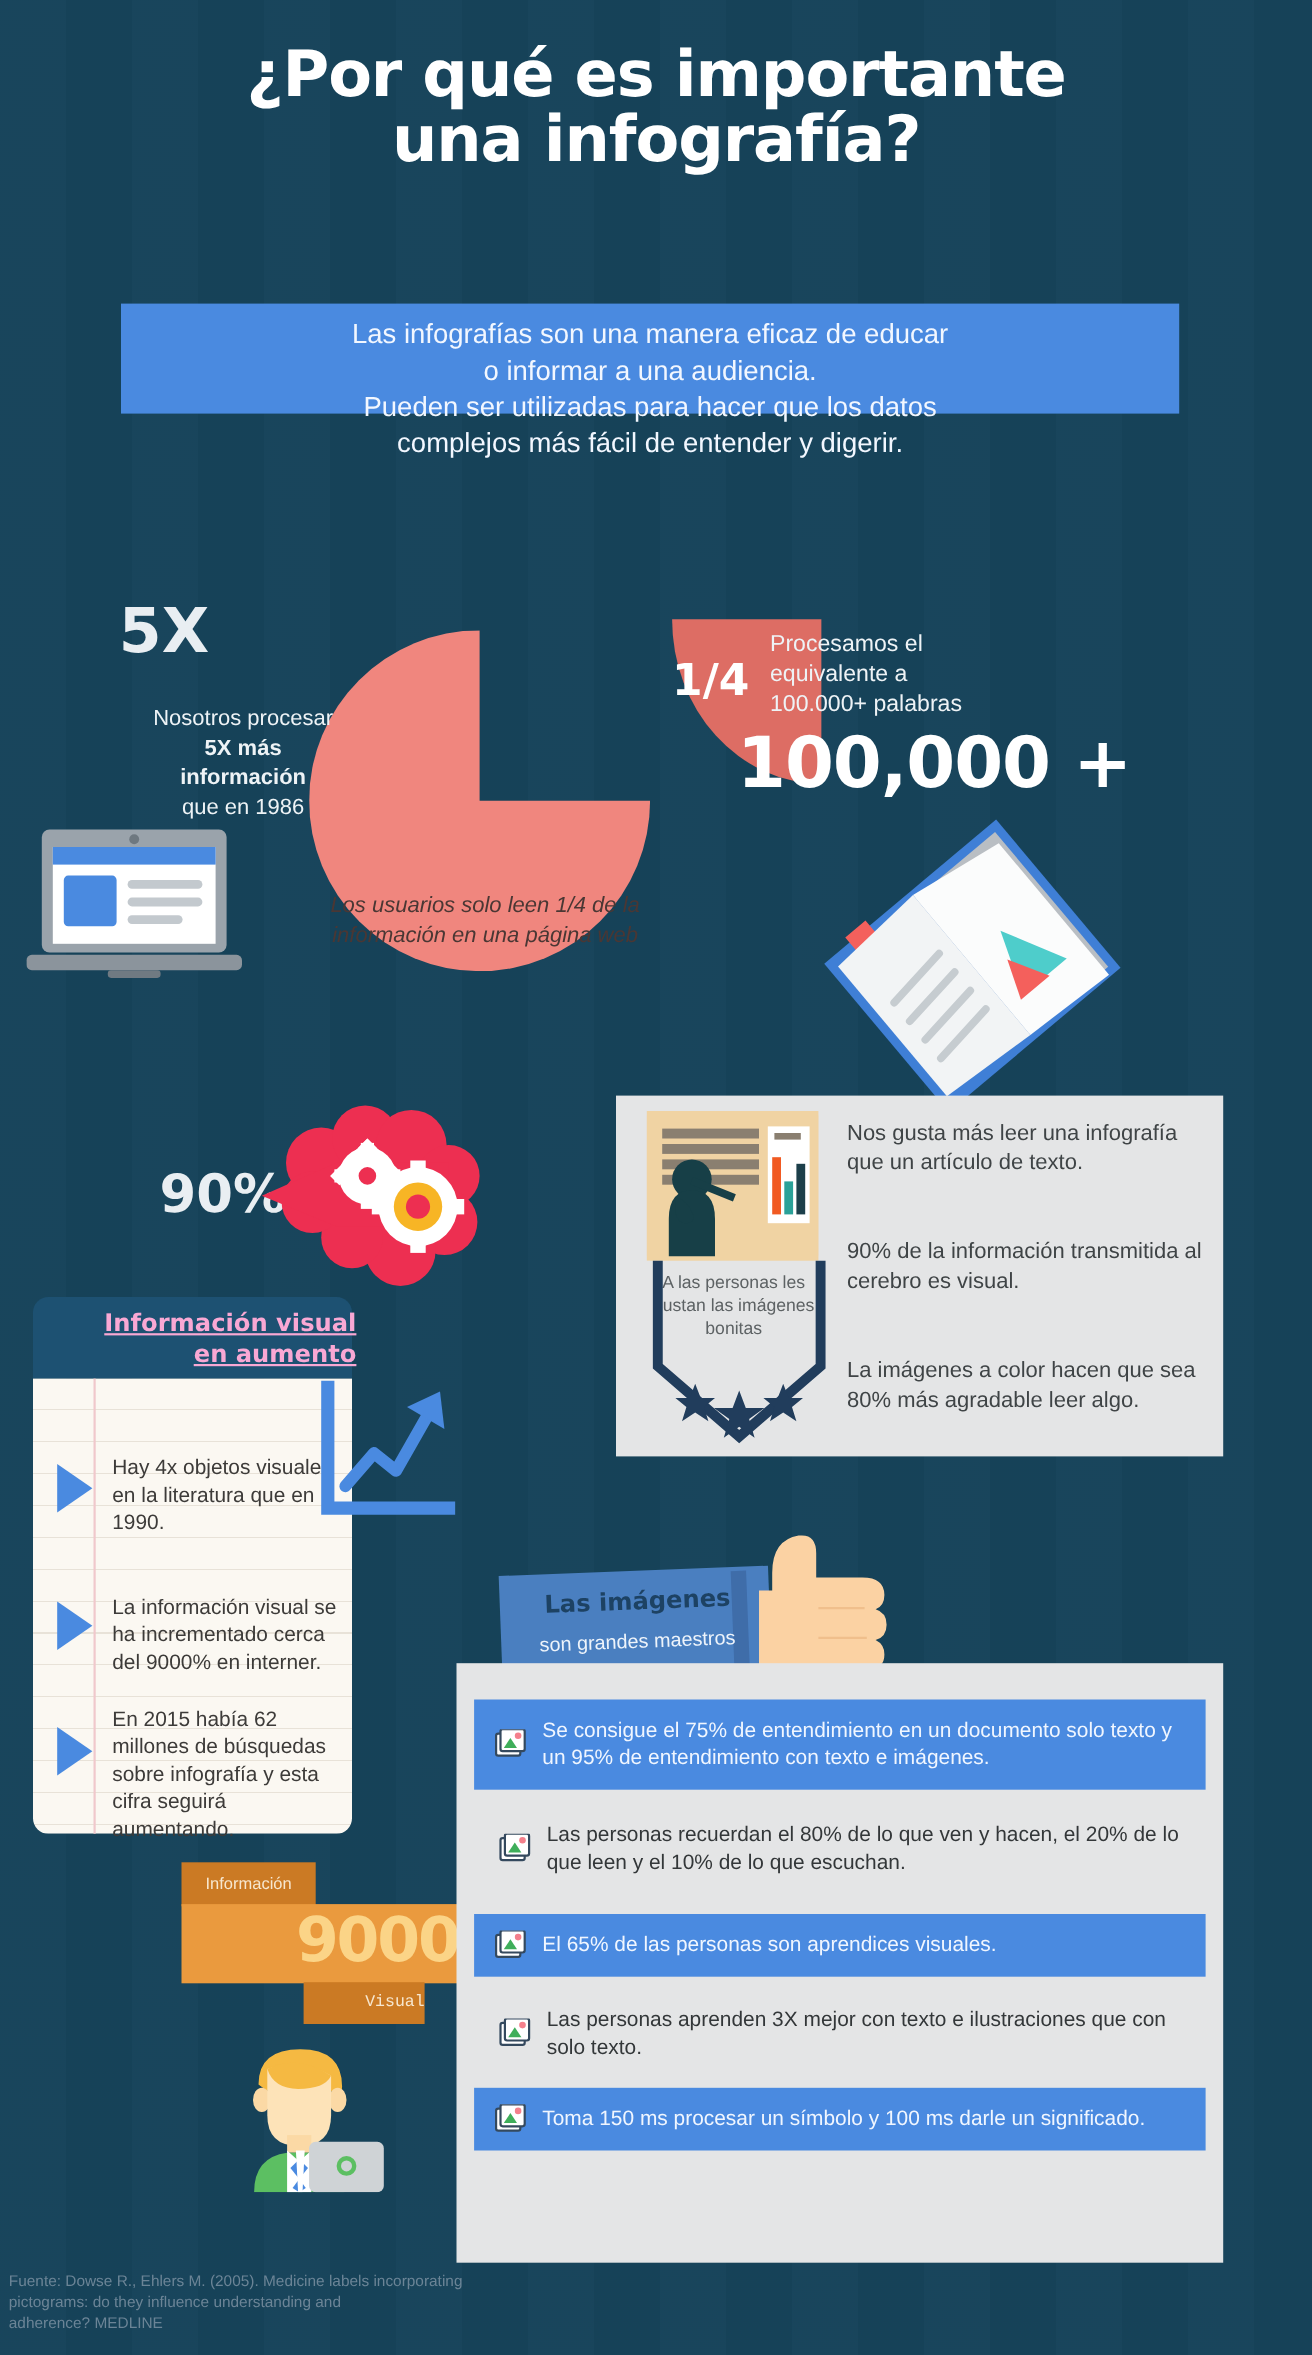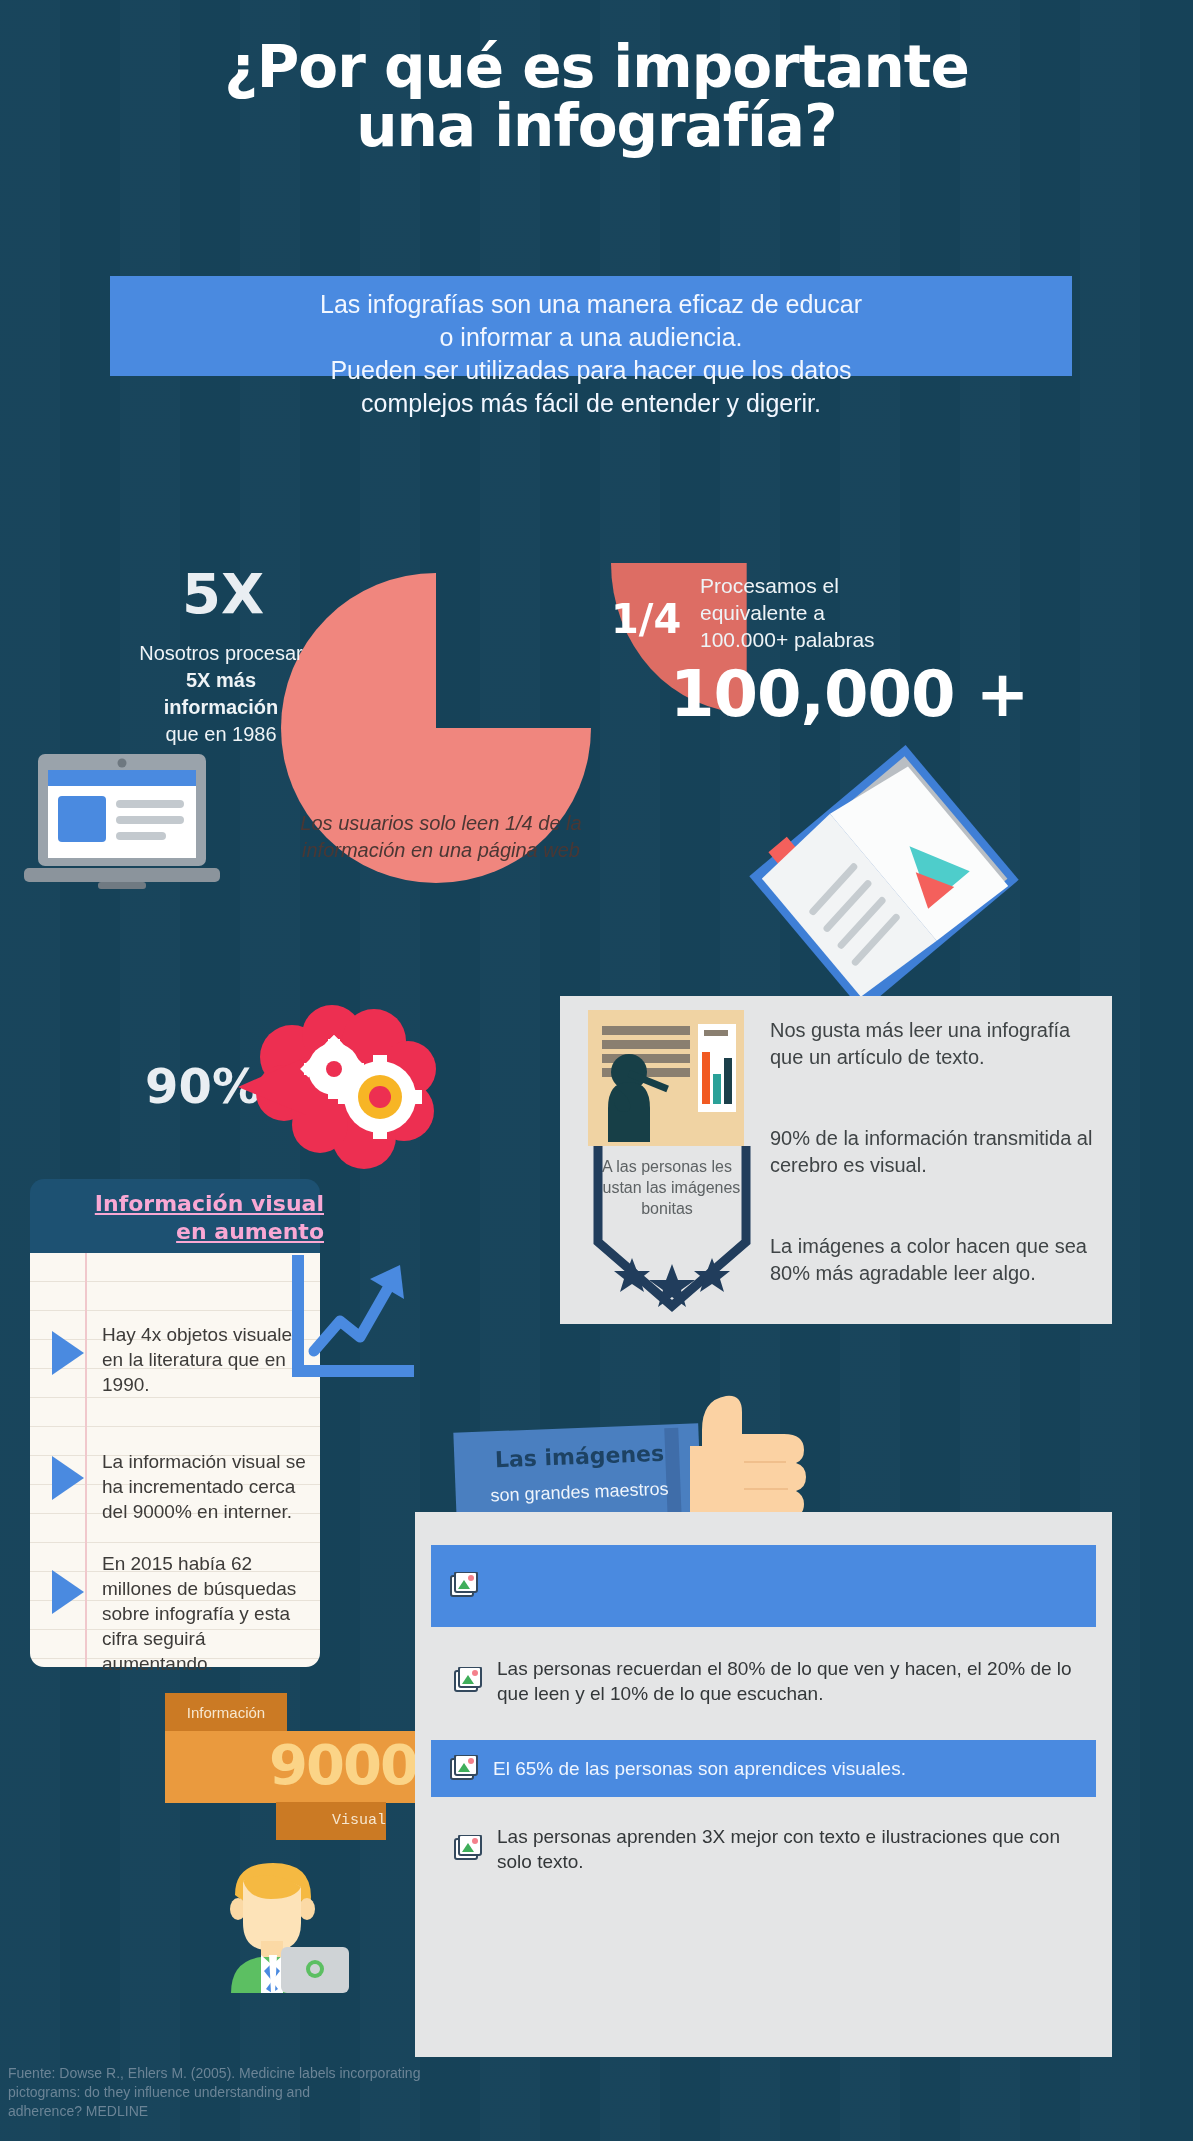--- a/index.html
+++ b/index.html
@@ -52,23 +52,23 @@
     border-bottom-left-radius: 100%;
     transform: scaleX(1.18) scaleY(1.3);
     transform-origin: left top;
   }
   #pie-quarter-label {
     left: 611px; top: 596px; width: 118px;
     color: #ffffff; font-size: 40px; font-weight: bold;
     font-family: "DejaVu Sans", sans-serif; text-align: left;
   }
   #five-x {
-    left: 108px; top: 561px; width: 230px;
+    left: 108px; top: 542px; width: 230px;
     color: #e9eef2; font-size: 56px; font-weight: bold;
-    font-family: "DejaVu Sans", sans-serif; text-align: center;
+    font-family: "DejaVu Sans", sans-serif; 
   }
   #five-x-desc {
     left: 58px; top: 640px; width: 326px;
     color: #eef3f6; font-size: 20px; line-height: 27px; text-align: center;
   }
   #five-x-desc b { font-weight: bold; }
   #pie-caption {
     left: 296px; top: 810px; width: 290px;
     color: #4a3734; font-size: 20px; line-height: 27px; text-align: center; font-style: italic;
   }
@@ -438,20 +438,21 @@
 
   <div class="stat-row stat-blue" id="sr1">
     <span class="ico">
       <svg viewBox="0 0 30 28">
           <rect x="2" y="4" width="22" height="20" rx="2" fill="#fff" stroke="#34495e" stroke-width="2"></rect>
           <rect x="6" y="0" width="22" height="20" rx="2" fill="#fff" stroke="#34495e" stroke-width="2"></rect>
           <polygon points="9,17 15,8 21,17" fill="#3fae5a"></polygon>
           <circle cx="22" cy="6" r="3" fill="#f4808c"></circle>
         </svg>
     </span>
+    <span class="txt">Se consigue el 75% de entendimiento en un documento solo texto y un 95% de entendimiento con texto e imágenes.</span>
   </div>
 
   <div class="stat-row stat-gray" id="sr2">
     <span class="ico">
       <svg viewBox="0 0 30 28">
           <rect x="2" y="4" width="22" height="20" rx="2" fill="#fff" stroke="#34495e" stroke-width="2"></rect>
           <rect x="6" y="0" width="22" height="20" rx="2" fill="#fff" stroke="#34495e" stroke-width="2"></rect>
           <polygon points="9,17 15,8 21,17" fill="#3fae5a"></polygon>
           <circle cx="22" cy="6" r="3" fill="#f4808c"></circle>
         </svg>
@@ -476,17 +477,28 @@
       <svg viewBox="0 0 30 28">
           <rect x="2" y="4" width="22" height="20" rx="2" fill="#fff" stroke="#34495e" stroke-width="2"></rect>
           <rect x="6" y="0" width="22" height="20" rx="2" fill="#fff" stroke="#34495e" stroke-width="2"></rect>
           <polygon points="9,17 15,8 21,17" fill="#3fae5a"></polygon>
           <circle cx="22" cy="6" r="3" fill="#f4808c"></circle>
         </svg>
     </span>
     <span class="txt">Las personas aprenden 3X mejor con texto e ilustraciones que con solo texto.</span>
   </div>
 
+  <div class="stat-row stat-blue" id="sr5">
+    <span class="ico">
+      <svg viewBox="0 0 30 28">
+          <rect x="2" y="4" width="22" height="20" rx="2" fill="#fff" stroke="#34495e" stroke-width="2"></rect>
+          <rect x="6" y="0" width="22" height="20" rx="2" fill="#fff" stroke="#34495e" stroke-width="2"></rect>
+          <polygon points="9,17 15,8 21,17" fill="#3fae5a"></polygon>
+          <circle cx="22" cy="6" r="3" fill="#f4808c"></circle>
+        </svg>
+    </span>
+    <span class="txt">Toma 150 ms procesar un símbolo y 100 ms darle un significado.</span>
+  </div>
 
   <div class="abs" id="footer">Fuente: Dowse R., Ehlers M. (2005). Medicine labels incorporating
 pictograms: do they influence understanding and
 adherence? MEDLINE</div>
 </div>
 
 </body></html>

